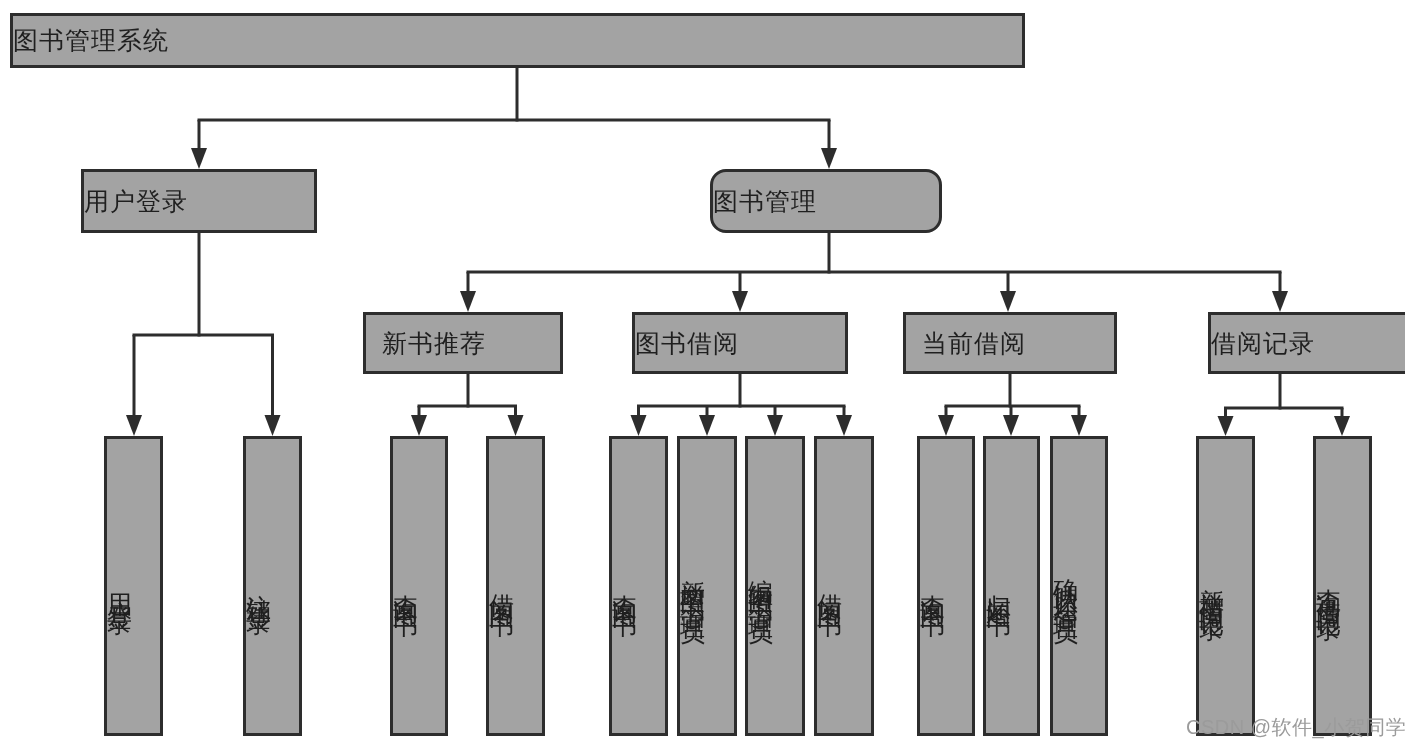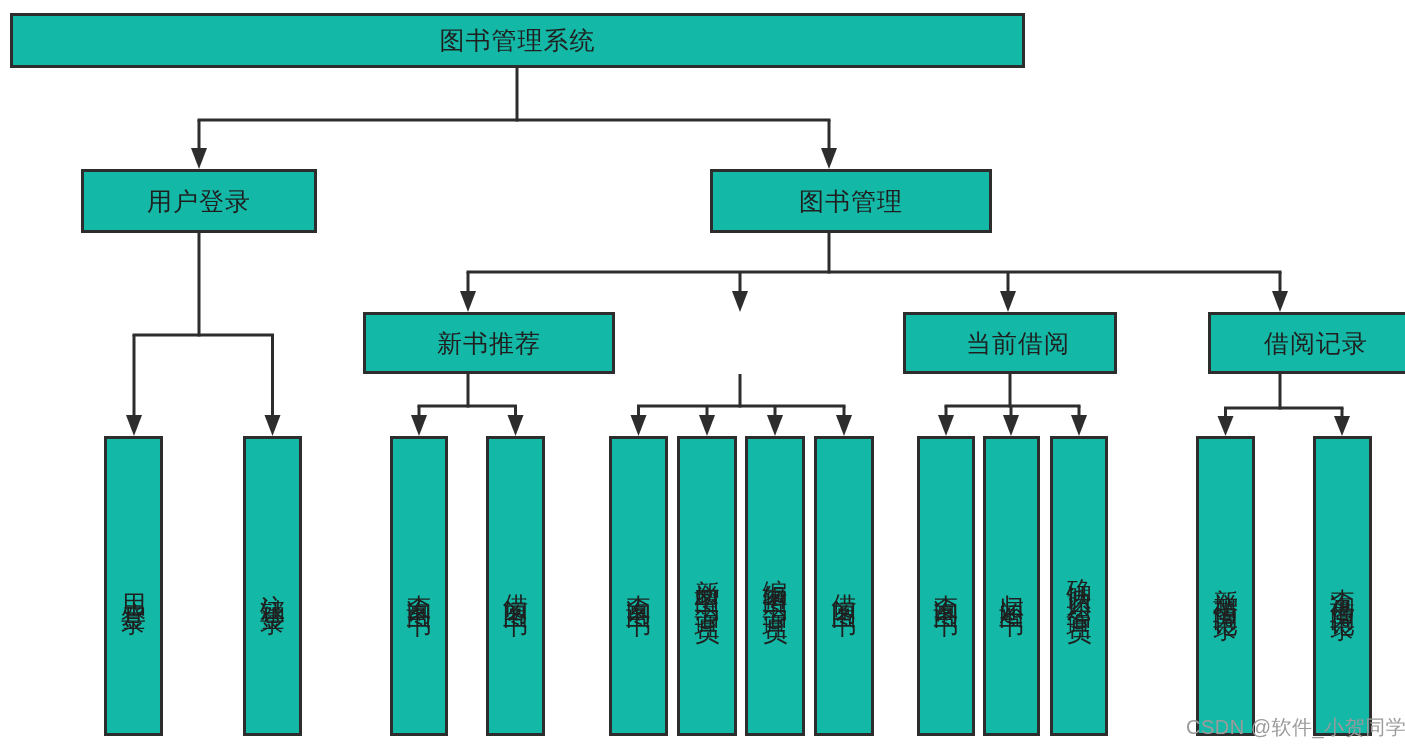--- a/index.html
+++ b/index.html
@@ -8,37 +8,37 @@
     width:1405px;height:747px;
     background:#ffffff;
     font-family:"Liberation Sans","DejaVu Sans",sans-serif;
     overflow:hidden;
   }
   .connectors{position:absolute;left:0;top:0;width:1405px;height:747px;pointer-events:none;}
   .node{
     position:absolute;
     box-sizing:border-box;
     border:3px solid #2d2d2d;
-    background:#14b8a6;
-    display:flex;align-items:center;justify-content:center;
+    background:#a3a3a3;
+    display:flex;align-items:center;
     color:#1f1f1f;
   }
   .hlabel{font-size:25px;letter-spacing:1px;white-space:nowrap;}
   .leaf{top:436px;height:300px;}
   .vlabel{
     writing-mode:vertical-rl;
     text-orientation:mixed;
     font-size:25px;line-height:1;letter-spacing:6px;
     white-space:nowrap;
   }
   
   .n-root{left:10px;top:13px;width:1015px;height:55px;}
   .n-login{left:81px;top:169px;width:236px;height:64px;}
-  .n-mgmt{left:710px;top:169px;width:282px;height:64px;}
-  .n-recommend{left:363px;top:312px;width:252px;height:62px;}
+  .n-mgmt{left:710px;top:169px;width:232px;height:64px;border-radius:16px;}
+  .n-recommend{left:363px;top:312px;width:200px;height:62px;padding-left:16px;}
   .n-borrow{left:632px;top:312px;width:216px;height:62px;}
   .n-current{left:903px;top:312px;width:214px;height:62px;padding-left:16px;}
   .n-record{left:1171px;top:312px;width:216px;height:62px;margin-left:37px;}
   .lf1{left:104px;width:59px;}
   .lf2{left:243px;width:59px;}
   .lf3{left:390px;width:58px;}
   .lf4{left:486px;width:59px;}
   .lf5{left:609px;width:59px;}
   .lf6{left:677px;width:60px;}
   .lf7{left:745px;width:60px;}
@@ -134,20 +134,23 @@
   <div class="node n-login">
     <span class="hlabel">用户登录</span>
   </div>
   <div class="node n-mgmt">
     <span class="hlabel">图书管理</span>
   </div>
 
   <div class="node n-recommend">
     <span class="hlabel">新书推荐</span>
   </div>
+  <div class="node n-borrow">
+    <span class="hlabel">图书借阅</span>
+  </div>
   <div class="node n-current">
     <span class="hlabel">当前借阅</span>
   </div>
   <div class="node n-record">
     <span class="hlabel">借阅记录</span>
   </div>
 
   <div class="node leaf lf1">
     <span class="vlabel">用户登录</span>
   </div>

